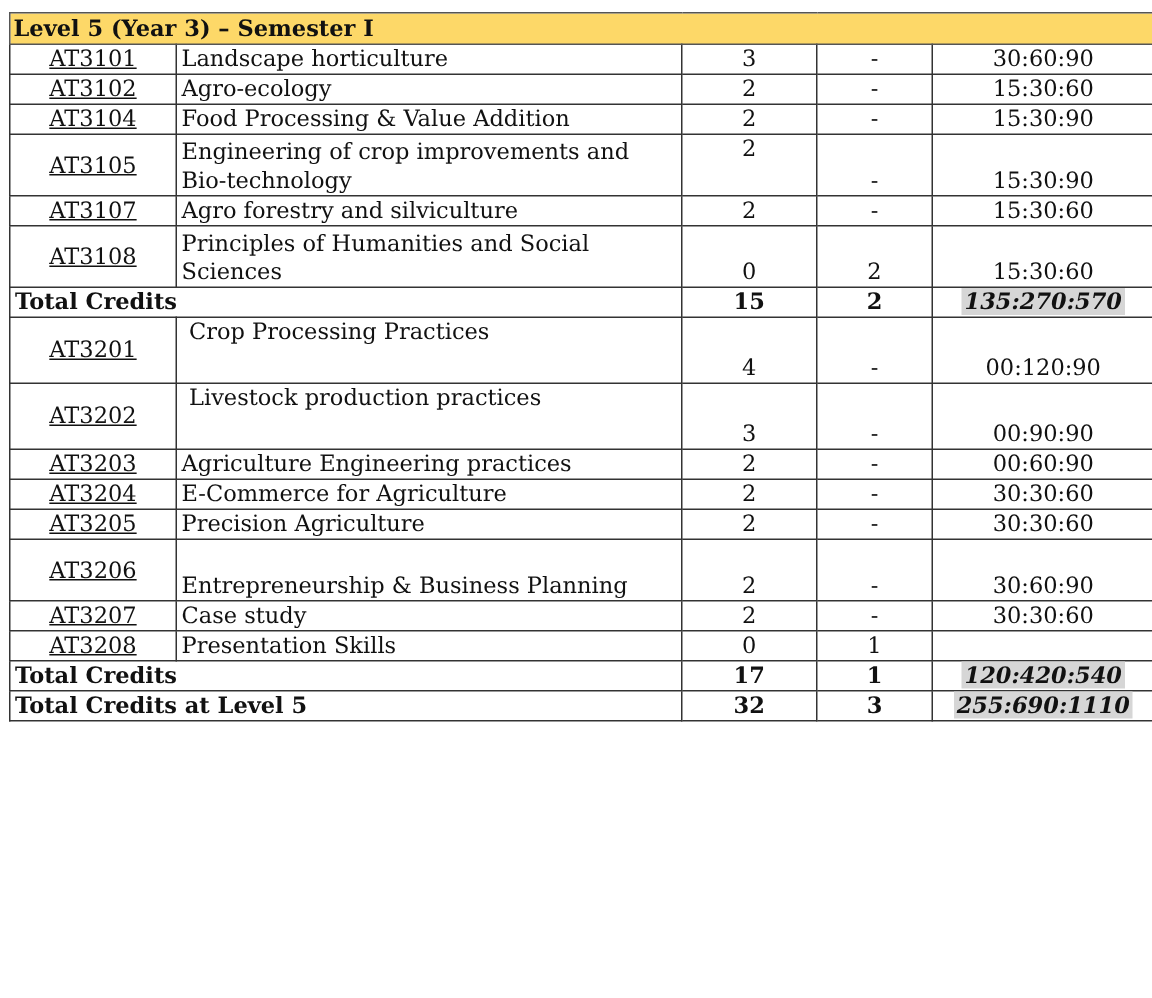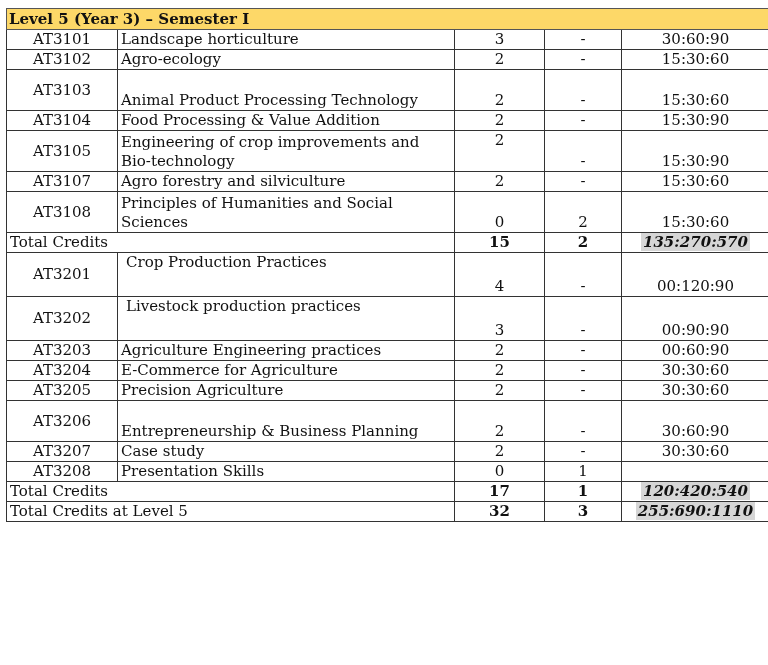--- a/index.html
+++ b/index.html
@@ -1,23 +1,23 @@
 <!DOCTYPE html>
 <html><head>
 <meta charset="utf-8">
 <style>
   html, body { margin:0; padding:0; background:#ffffff; }
   body { width:768px; height:665px; overflow:hidden; font-family:"DejaVu Serif", serif; color:#111; }
   table { border-collapse:collapse; position:absolute; left:6px; top:8px; width:763px; table-layout:fixed;padding-left:32px; }
   td { border:1px solid #333; padding:0 3px; font-size:15px; line-height:19px; vertical-align:bottom; }
   col.c1 { width:111px; } col.c2 { width:337px; } col.c3 { width:90px; } col.c4 { width:77px; } col.c5 { width:148px; }
   tr.sem td { background:#fdd868; font-weight:bold; font-size:15px; line-height:20px; padding:0 2px; border-color:#555; }
-  td.code { text-align:center; vertical-align:middle; }
+  td.code { text-align:center; vertical-align:middle;text-decoration:underline; }
   td.num { text-align:center; }
-  tr.total td { font-weight:normal; }
+  tr.total td { font-weight:bold; }
   tr.total td.num { font-weight:bold; }
   tr.total td.hrs { text-align:center; font-weight:bold;font-style:italic; }
   .shade { background:#d6d6d6; padding:0 2px; }
   td.name.top { vertical-align:top; padding-left:8px; }
   tr.r1 td { height:19px; }
   tr.r2 td { height:40px; }
   tr.r3 td { height:43px; }
 </style>
 </head>
 <body>
@@ -38,27 +38,20 @@
     <tr class="r1">
       <td class="code">AT3101</td>
       <td class="name">Landscape horticulture</td>
       <td class="num">3</td>
       <td class="num">-</td>
       <td class="num">30:60:90</td>
     </tr>
     <tr class="r1">
       <td class="code">AT3102</td>
       <td class="name">Agro-ecology</td>
-      <td class="num">2</td>
-      <td class="num">-</td>
-      <td class="num">15:30:60</td>
-    </tr>
-    <tr class="r2">
-      <td class="code">AT3103</td>
-      <td class="name">Animal Product Processing Technology</td>
       <td class="num">2</td>
       <td class="num">-</td>
       <td class="num">15:30:60</td>
     </tr>
     <tr class="r1">
       <td class="code">AT3104</td>
       <td class="name">Food Processing &amp; Value Addition</td>
       <td class="num">2</td>
       <td class="num">-</td>
       <td class="num">15:30:90</td>
@@ -87,21 +80,21 @@
     <tr class="total r1">
       <td colspan="2">Total Credits</td>
       <td class="num">15</td>
       <td class="num">2</td>
       <td class="hrs"><span class="shade">135:270:570</span></td>
     </tr>
 
 
     <tr class="r3">
       <td class="code">AT3201</td>
-      <td class="name top">Crop Production Practices</td>
+      <td class="name top">Crop Processing Practices</td>
       <td class="num">4</td>
       <td class="num">-</td>
       <td class="num">00:120:90</td>
     </tr>
     <tr class="r3">
       <td class="code">AT3202</td>
       <td class="name top">Livestock production practices</td>
       <td class="num">3</td>
       <td class="num">-</td>
       <td class="num">00:90:90</td>

